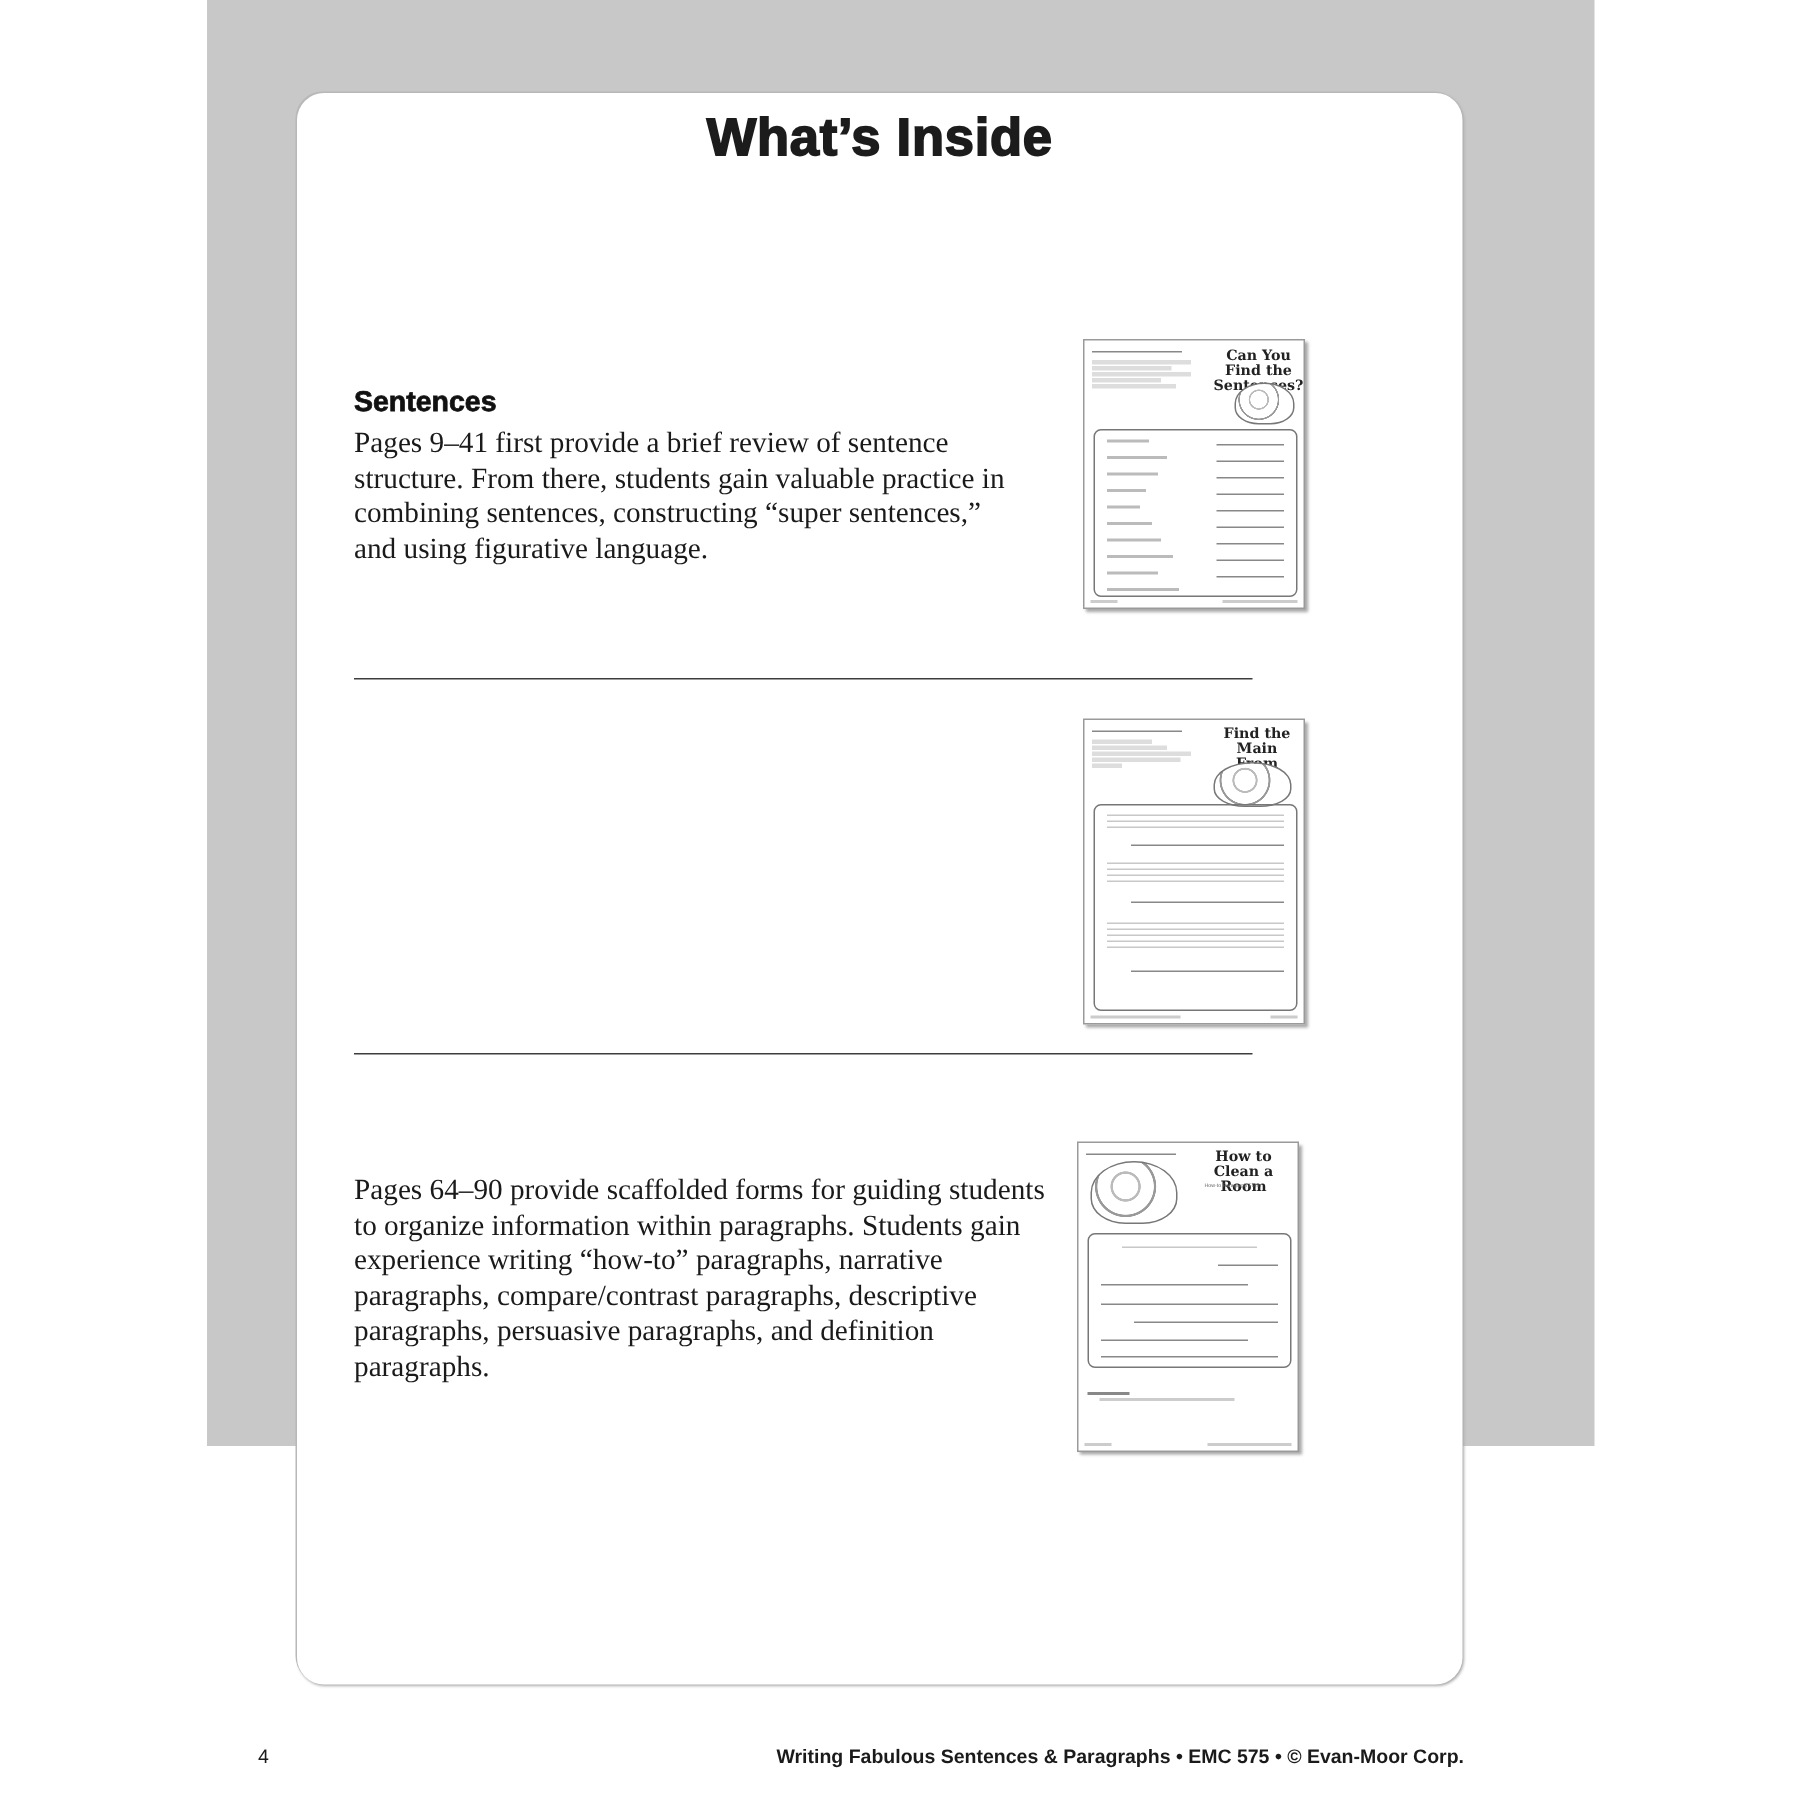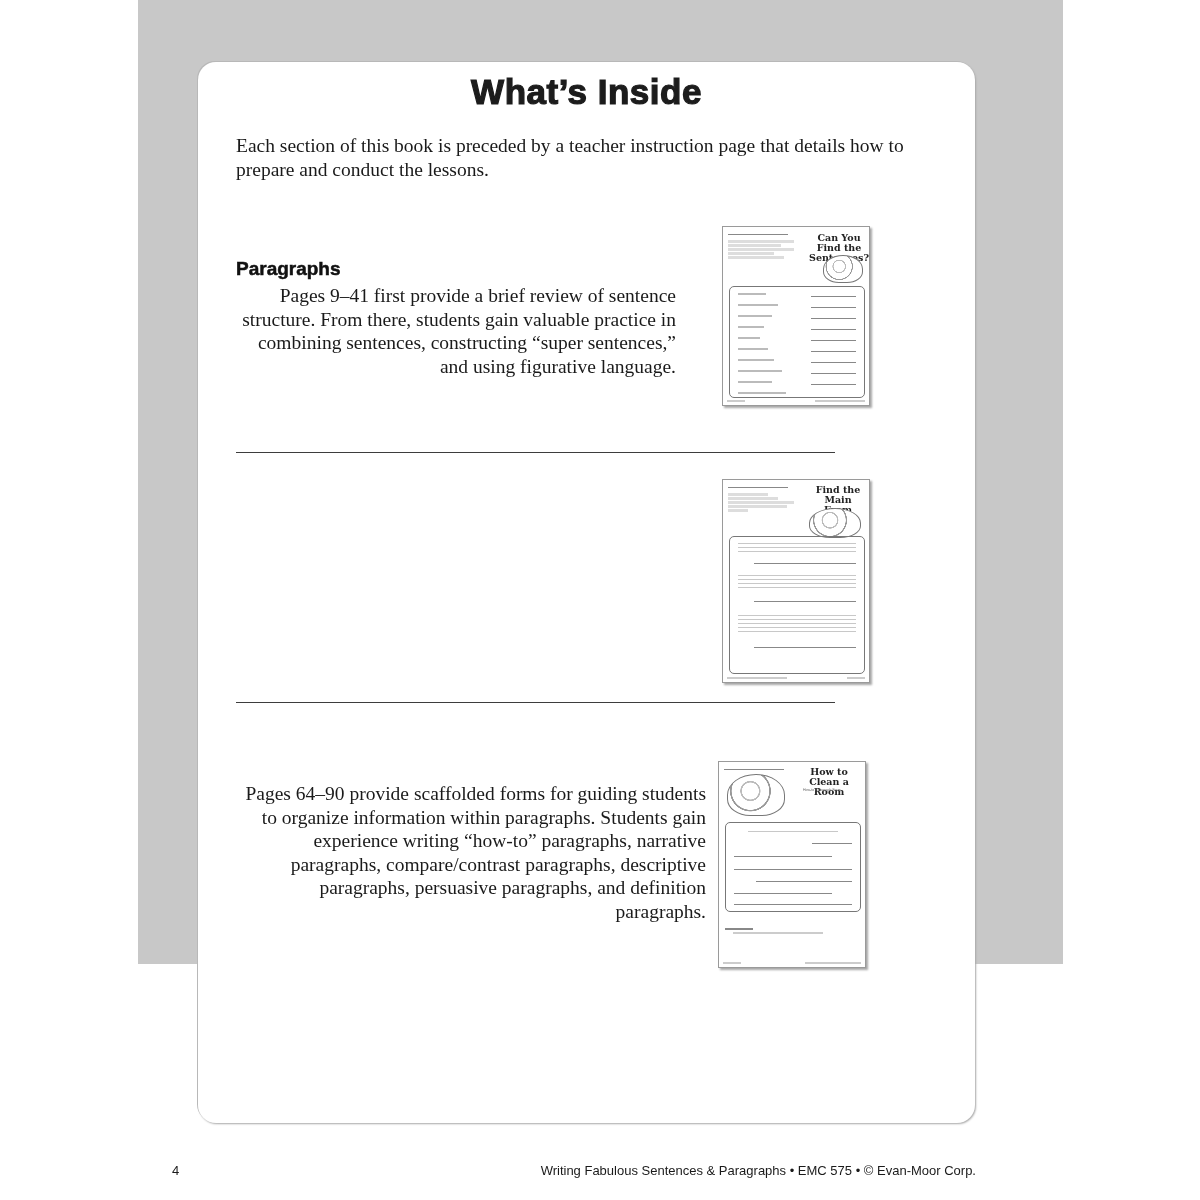--- a/index.html
+++ b/index.html
@@ -25,21 +25,21 @@
     .intro {
       position: absolute; left: 38px; top: 72px; width: 680px;
       font-size: 19.5px; line-height: 24px; color: #1a1a1a;
     }
     .section { position: absolute; left: 38px; width: 440px; }
     .section h2 {
       font-family: "Liberation Sans", sans-serif; font-weight: 900;
       font-size: 19px; color: #111; -webkit-text-stroke: 0.5px #111;
       margin-bottom: 4px;
     }
-    .section p { font-size: 19.5px; line-height: 23.5px; color: #1a1a1a; text-align: right; }
+    .section p { font-size: 19.5px; line-height: 23.5px; color: #1a1a1a; }
     .divider {
       position: absolute; left: 38px; width: 599px; height: 1px;
       background: #3d3d3d;
     }
 
     .thumb {
       position: absolute; background: #fff;
       border: 1px solid #9a9a9a;
       box-shadow: 2px 2px 2px rgba(0,0,0,0.35);
       font-family: "Liberation Sans", sans-serif; color: #555;
@@ -67,24 +67,23 @@
       font-family: "Liberation Sans", sans-serif; font-size: 13px; color: #1a1a1a;
     }
   </style>
 </head>
 <body>
 
 <div class="panel">
   <div class="card">
 
     <h1 class="title">What’s Inside</h1>
-    <p class="intro">Each section of this book is preceded by a teacher instruction page that details how to prepare and conduct the lessons.</p>
 
     <div class="section" style="top:196px;">
-      <h2>Paragraphs</h2>
+      <h2>Sentences</h2>
       <p>Pages 9–41 first provide a brief review of sentence structure. From there, students gain valuable practice in combining sentences, constructing “super sentences,” and using figurative language.</p>
     </div>
 
     <div class="thumb" style="left:524px; top:164px; width:148px; height:180px;">
       <div class="name-line"></div>
       <div class="t-head" style="left:86px; top:6px; width:60px;">Can You Find the Sentences?</div>
       <div class="instr" style="top:12px; width:66px;">
         <div style="height:3px; background:#ddd; margin:1px 0;"></div>
         <div style="height:3px; background:#ddd; margin:1px 0; width:80%;"></div>
         <div style="height:3px; background:#ddd; margin:1px 0;"></div>
@@ -173,14 +172,14 @@
       </div>
       <div class="foot">
           <span style="width:18px;height:2px;background:#ccc;"></span>
           <span style="width:56px;height:2px;background:#ccc;"></span>
         </div>
     </div>
 
   </div>
 
   <div class="footer" style="left:34px;">4</div>
-  <div class="footer" style="right:87px;">Writing Fabulous Sentences &amp; Paragraphs • EMC 575 • © Evan-Moor Corp.</div>
+  <div class="footer" style="right:87px;font-weight:bold;">Writing Fabulous Sentences &amp; Paragraphs • EMC 575 • © Evan-Moor Corp.</div>
 </div>
 
 </body></html>

